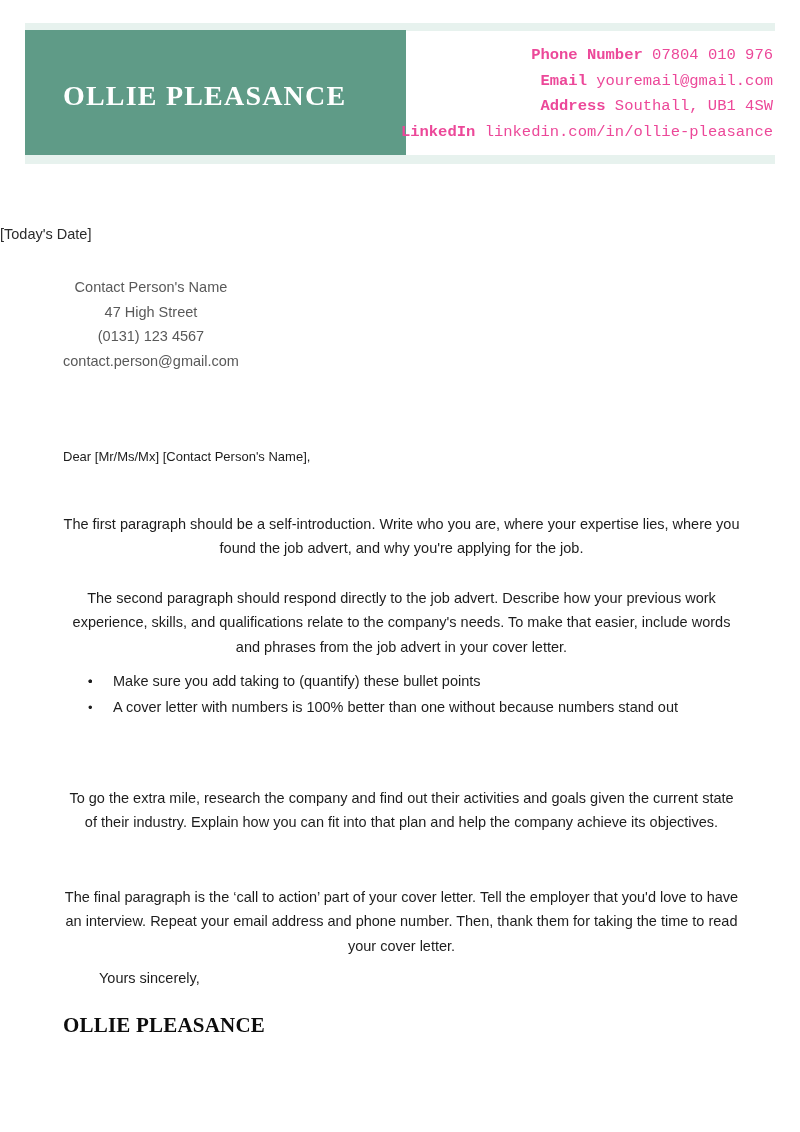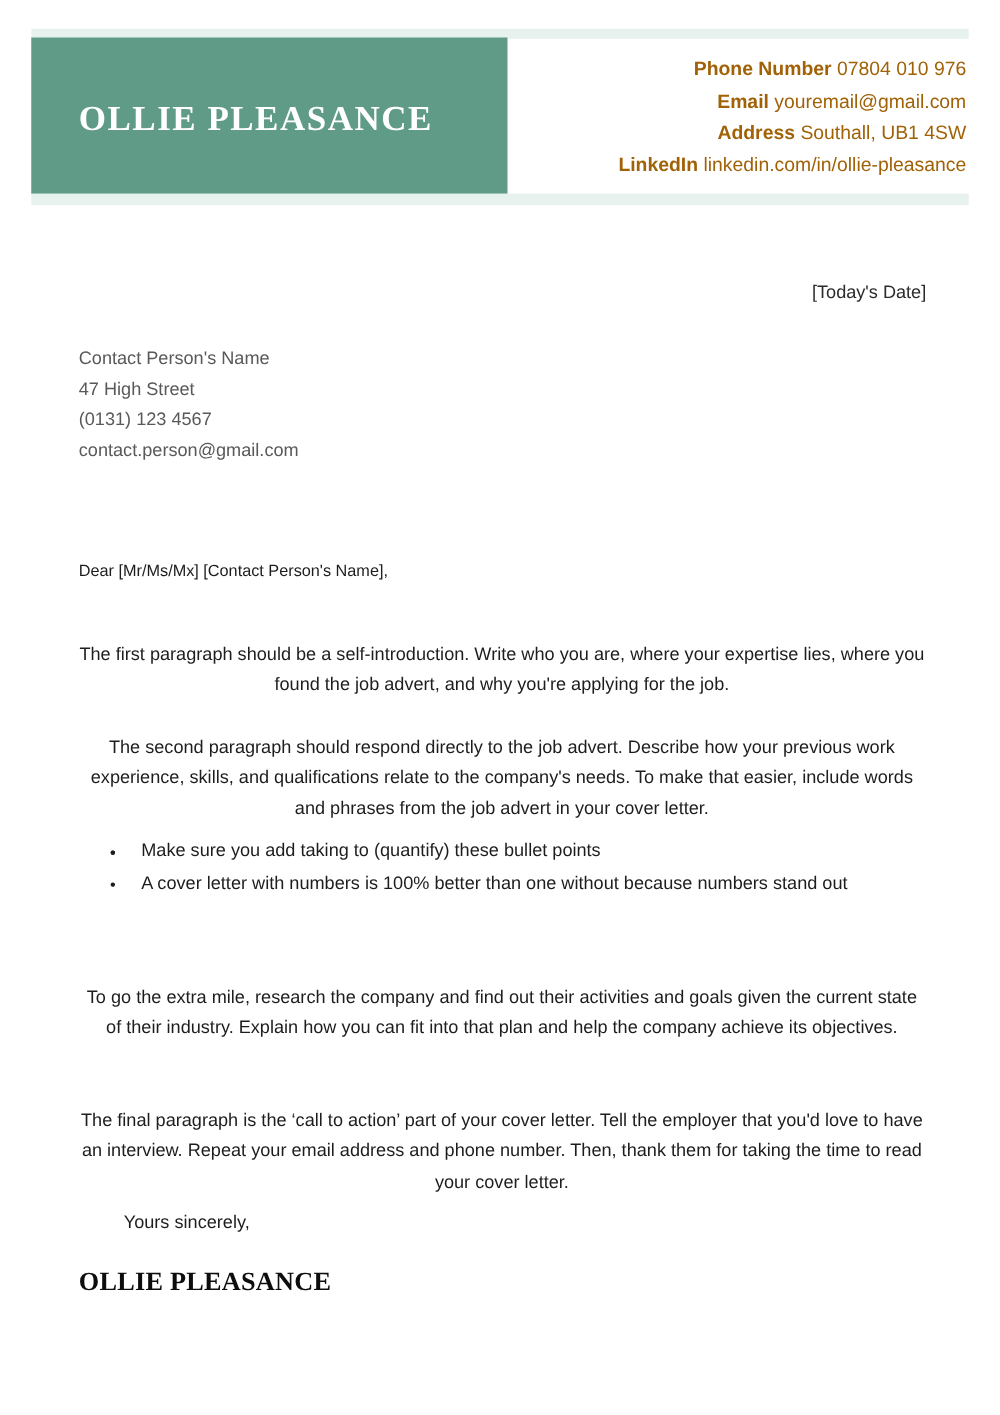--- a/index.html
+++ b/index.html
@@ -51,23 +51,23 @@
     color: #ffffff;
     white-space: nowrap;
   }
 
   #contact-list {
     position: absolute;
     right: 27px;
     top: 43px;
     width: 400px;
     text-align: right;
-    font-family: Liberation Sans, sans-serif;
+    font-family: Liberation Mono, monospace;
     font-size: 15.5px;
-    color: #a16207;
+    color: #ec4899;
   }
   .contact-row {
     line-height: 25.5px;
     white-space: nowrap;
   }
   .contact-label {
     font-weight: bold;
   }
   .contact-value {
     font-weight: normal;
@@ -79,35 +79,35 @@
     left: 0;
     top: 175px;
     width: 800px;
   }
 
   #date-line {
     position: absolute;
     left: 0;
     top: 51px;
     width: 741px;
-    text-align: right;
     font-size: 14.5px;
     color: #2b2b2b;
   }
 
   #recipient-block {
     position: absolute;
     left: 63px;
     top: 100px;
     font-size: 14.5px;
     color: #595959;
   }
   .recipient-line {
     line-height: 24.6px;
     white-space: nowrap;
+    text-align: center;
   }
 
   #salutation {
     position: absolute;
     left: 63px;
     top: 274px;
     font-size: 13px;
     color: #1d1d1d;
   }
 

